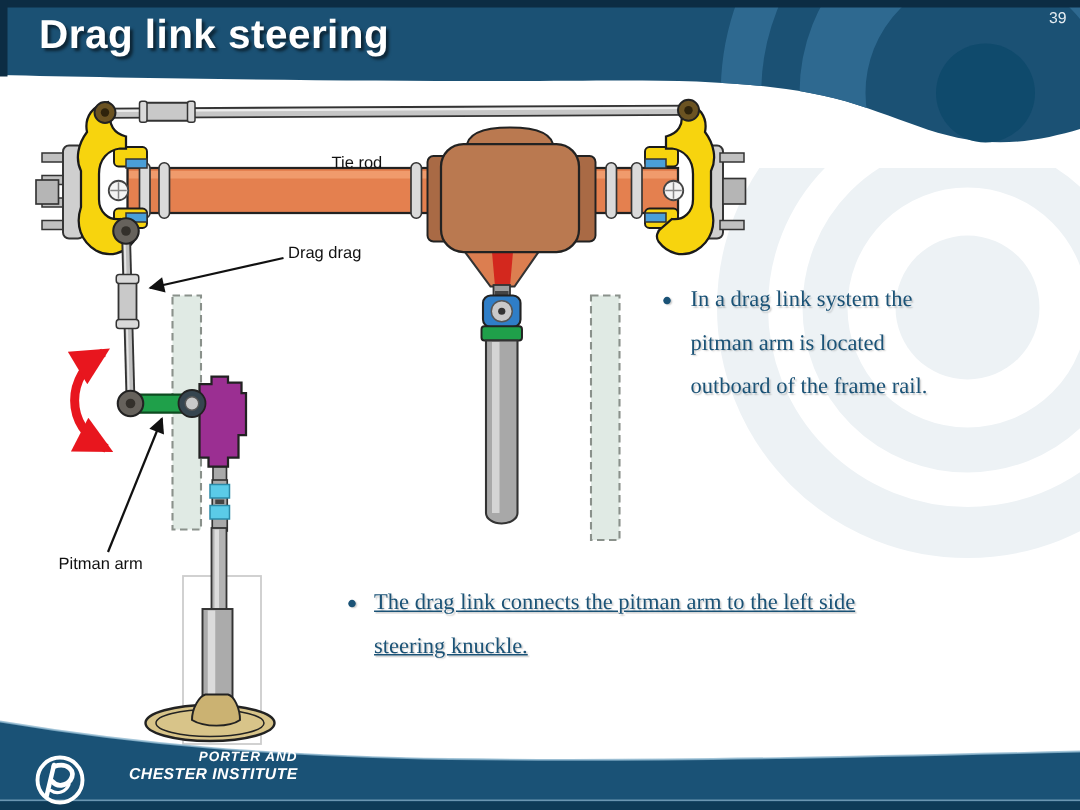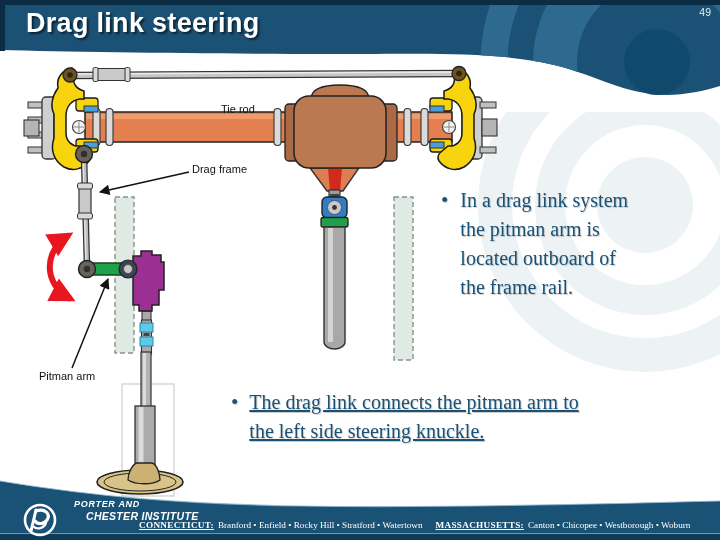--- a/index.html
+++ b/index.html
@@ -14,29 +14,29 @@
   .title{left:26px;top:8px;font-size:27px;font-weight:bold;color:#fff;letter-spacing:.3px;
          text-shadow:2px 2px 2px rgba(0,0,0,.55);}
   .pagenum{right:9px;top:6px;font-size:10.5px;color:#E6EDF2;}
   .dlabel{font-size:11px;color:#111;}
   #lbl-tierod{left:221px;top:83px;margin-top:20px;}
   #lbl-draglink{left:192px;top:163px;}
   #lbl-pitman{left:39px;top:370px;}
   .bullet{display:flex;color:var(--body-text-blue);font-family:"Liberation Serif",serif;
           text-shadow:1px 1px 1px rgba(90,90,90,.3);}
   .bullet .dot{font-size:21px;line-height:29px;}
-  .bullet .btext{font-size:20px;line-height:29px;}
+  .bullet .btext{font-size:15px;line-height:29px;}
   #bullet1{left:441px;top:186px;}
   #bullet1 .dot{margin-right:12px;}
   #bullet1 .btext{width:182px;}
   #bullet2{left:231px;top:388px;}
   #bullet2 .dot{margin-right:11px;}
   #bullet2 .btext{width:358px;text-decoration:underline;}
   .org{left:74px;top:500px;color:#fff;font-style:italic;font-weight:bold;line-height:1;}
-  .org .l1{font-size:9px;letter-spacing:.7px;}
+  .org .l1{font-size:9px;letter-spacing:.7px;text-align:right;}
   .org .l2{font-size:10.5px;letter-spacing:.3px;margin-top:2px;margin-left:12px;}
   .locs{left:139px;top:520px;color:#fff;font-family:"Liberation Serif",serif;font-size:9.2px;
         white-space:nowrap;display:flex;align-items:baseline;}
   .locs .state{font-weight:bold;text-decoration:underline;letter-spacing:.3px;}
   .locs .cities{margin-left:4px;}
   .locs .gap{display:inline-block;width:13px;}
   
   .c-band{fill:var(--header-blue);} .c-dark{fill:var(--header-dark);}
   .c-arc{stroke:var(--header-arc);} .c-circle{fill:var(--header-circle);}
   .c-footer{fill:var(--footer-band);} .c-strip{fill:var(--footer-strip);}
@@ -229,40 +229,33 @@
     <rect class="c-strip" x="0" y="534.2" width="720" height="5.8"></rect>
     <g>
       <circle cx="40" cy="520" r="15" fill="none" stroke="#fff" stroke-width="2.6"></circle>
       <path d="M36,510 L31,531" stroke="#fff" stroke-width="3" fill="none" stroke-linecap="round"></path>
       <path d="M36,511 C45,508 51,514 47,520 C44,524 38,525 35,521" stroke="#fff" stroke-width="3.2" fill="none" stroke-linecap="round"></path>
       <path d="M46,523 C44,528 38,530 34,527" stroke="#fff" stroke-width="2.2" fill="none" stroke-linecap="round"></path>
     </g>
   </svg>
 
   <div class="overlay title">Drag link steering</div>
-  <div class="overlay pagenum">49</div>
+  <div class="overlay pagenum">39</div>
 
   <div class="overlay dlabel" id="lbl-tierod">Tie rod</div>
-  <div class="overlay dlabel" id="lbl-draglink">Drag frame</div>
+  <div class="overlay dlabel" id="lbl-draglink">Drag drag</div>
   <div class="overlay dlabel" id="lbl-pitman">Pitman arm</div>
 
   <div class="overlay bullet" id="bullet1">
     <span class="dot">•</span>
     <span class="btext">In a drag link system the pitman arm is located outboard of the frame rail.</span>
   </div>
   <div class="overlay bullet" id="bullet2">
     <span class="dot">•</span>
     <span class="btext">The drag link connects the pitman arm to the left side steering knuckle.</span>
   </div>
 
   <div class="overlay org">
     <div class="l1">PORTER AND</div>
     <div class="l2">CHESTER INSTITUTE</div>
   </div>
-  <div class="overlay locs">
-    <span class="state">CONNECTICUT:</span>
-    <span class="cities">Branford • Enfield • Rocky Hill • Stratford • Watertown</span>
-    <span class="gap"></span>
-    <span class="state">MASSACHUSETTS:</span>
-    <span class="cities">Canton • Chicopee • Westborough • Woburn</span>
-  </div>
 
 </div>
 
 </body></html>

